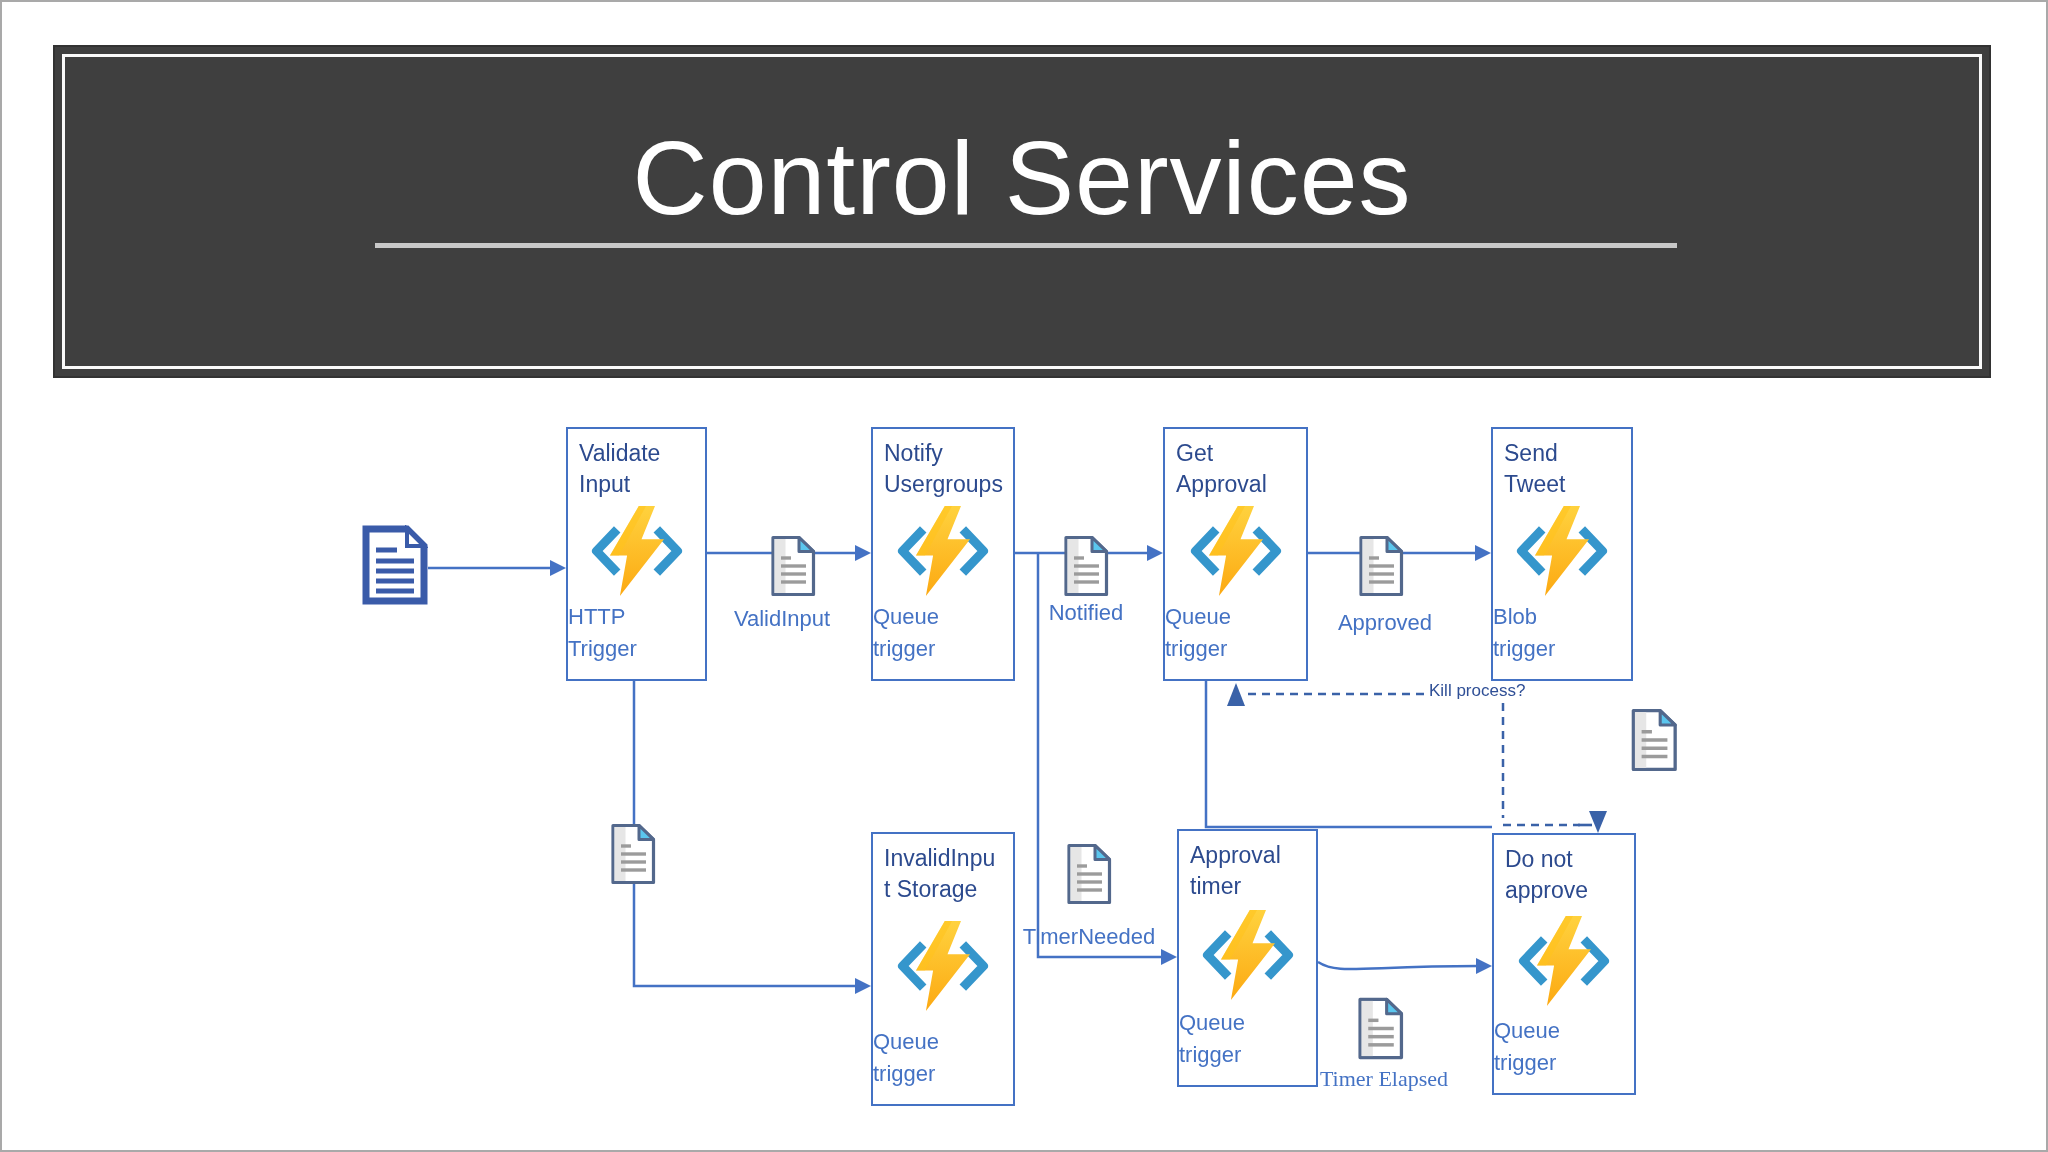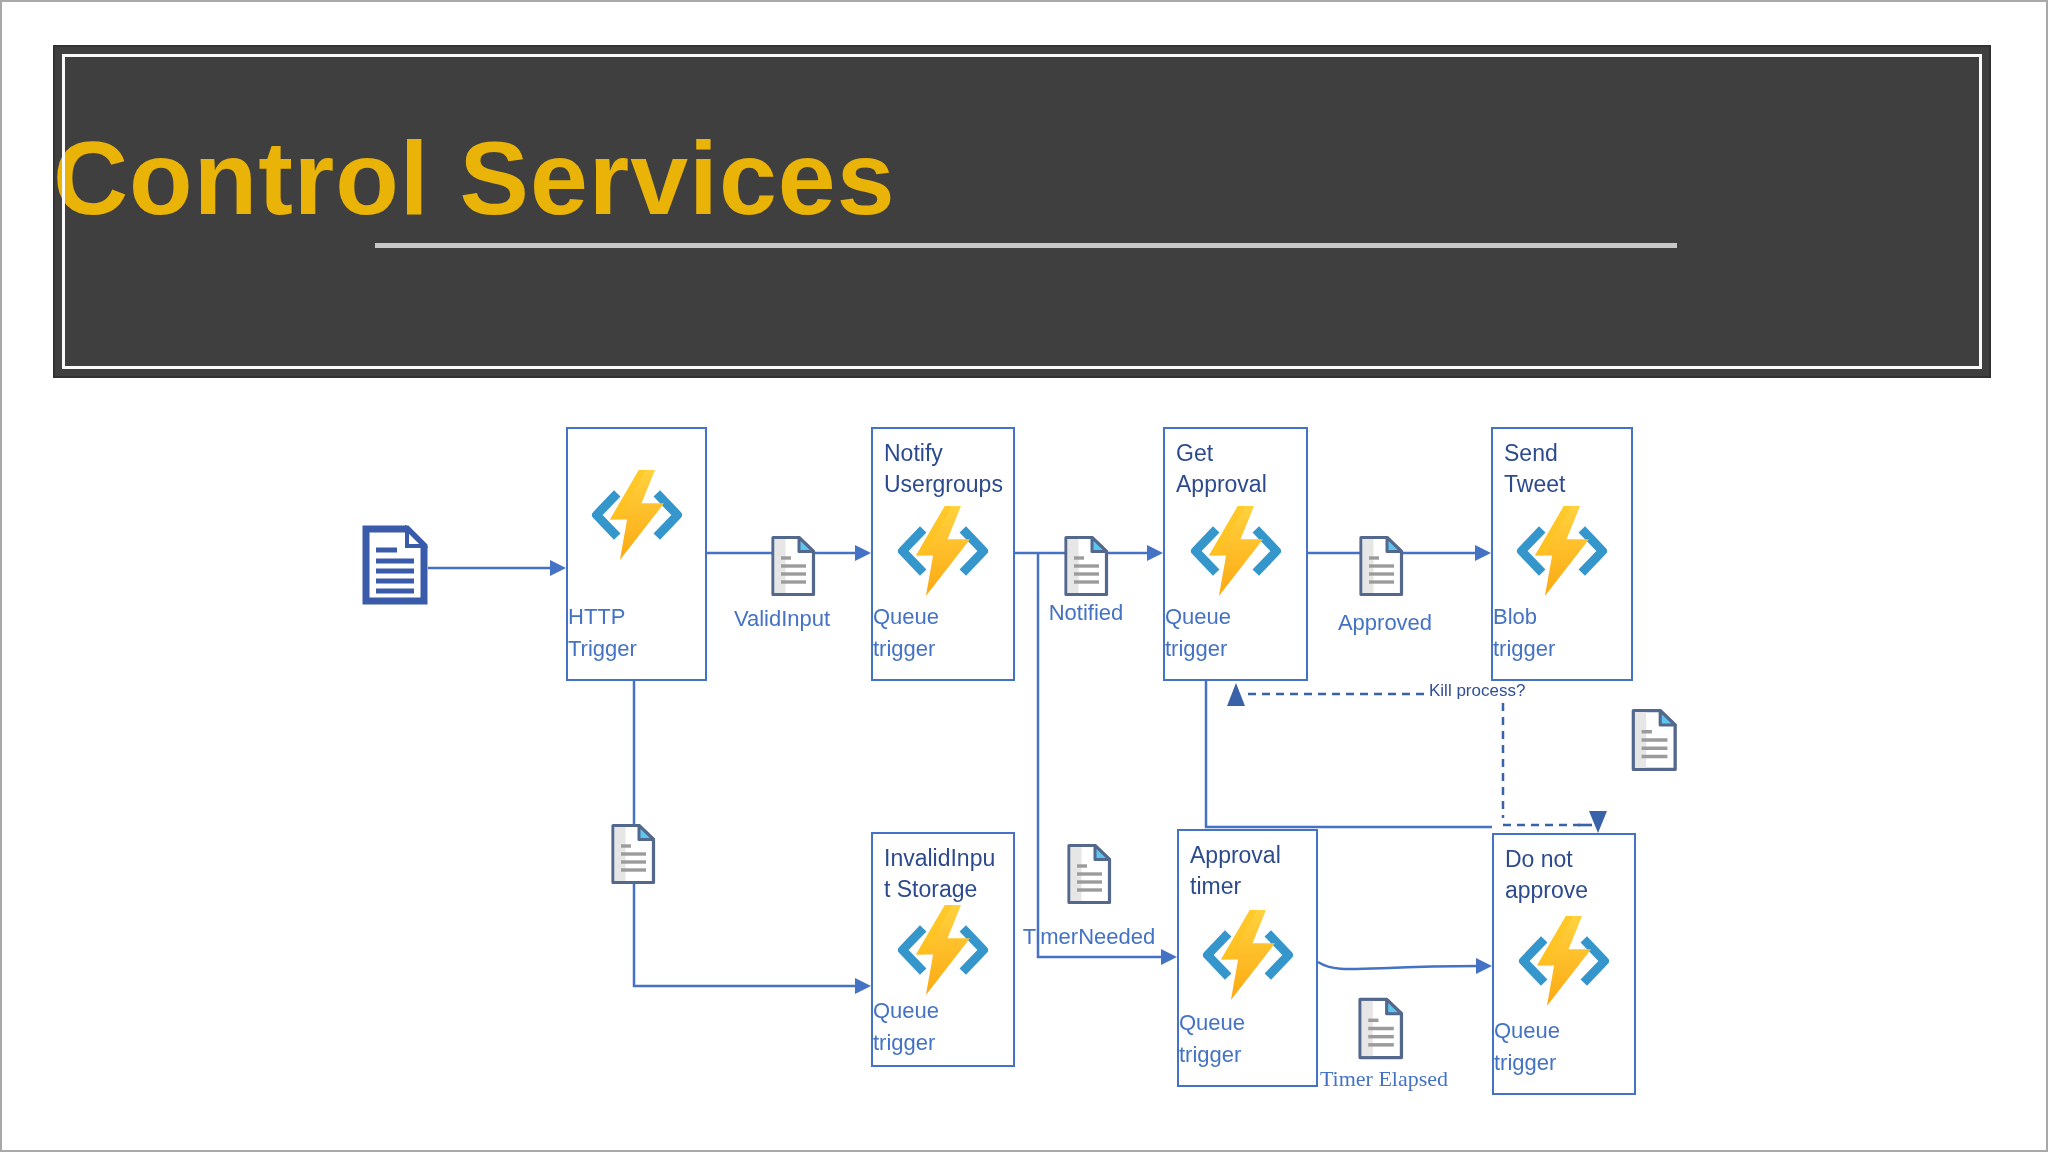--- a/index.html
+++ b/index.html
@@ -10,22 +10,22 @@
   }
   
   .title-banner{
     position:absolute;left:53px;top:45px;width:1938px;height:333px;
     background:#3f3f3f;box-shadow:inset 0 0 0 2px #323232;
   }
   .title-banner::after{
     content:"";position:absolute;inset:9px;border:3px solid #fafafa;pointer-events:none;
   }
   .slide-title{
-    position:absolute;left:0;right:0;top:74px;text-align:left;
-    color:#eab308;font-size:104px;font-weight:700;letter-spacing:1px;
+    position:absolute;left:0;right:0;top:74px;text-align:center;
+    color:#ffffff;font-size:104px;font-weight:400;letter-spacing:1px;
     white-space:pre-line;
   }
   .title-underline{
     position:absolute;left:322px;top:198px;width:1302px;height:5px;background:#c8c8c8;
   }
   
   .connectors{position:absolute;left:0;top:0;z-index:1;}
   
   .fnbox{
     position:absolute;background:#ffffff;border:2px solid #4472c4;
@@ -38,21 +38,21 @@
   .fn-icon{margin:auto;width:104px;height:90px;}
   .fn-icon svg{width:100%;height:100%;display:block;}
   .fn-trigger{
     text-align:left;color:#4472c4;font-size:22px;line-height:1.45;
     margin:0 0 14px 0;white-space:pre-line;
   }
   .n0{left:566px;top:427px;width:141px;height:254px;}
   .n1{left:871px;top:427px;width:144px;height:254px;}
   .n2{left:1163px;top:427px;width:145px;height:254px;}
   .n3{left:1491px;top:427px;width:142px;height:254px;}
-  .n4{left:871px;top:832px;width:144px;height:235px;}
+  .n4{left:871px;top:832px;width:144px;height:274px;}
   .n5{left:1177px;top:829px;width:141px;height:258px;}
   .n6{left:1492px;top:833px;width:144px;height:262px;}
   
   .doc{position:absolute;z-index:3;}
   .doc svg{width:100%;height:100%;display:block;}
   .d-input{left:362px;top:525px;width:66px;height:80px;}
   .d-validinput{left:770px;top:535px;width:46px;height:62px;}
   .d-notified{left:1063px;top:535px;width:46px;height:62px;}
   .d-approved{left:1358px;top:535px;width:46px;height:62px;}
   .d-invalid{left:610px;top:822px;width:46px;height:64px;}
@@ -110,20 +110,22 @@
       <path d="M1503 825 H1580"></path>
     </g>
     <g fill="#3a62a8">
       <polygon points="1236,683 1227,706 1245,706"></polygon>
       <polygon points="1598,833 1589,811 1607,811"></polygon>
       <rect x="1578" y="823.7" width="14" height="2.6"></rect>
     </g>
   </svg>
 
   <div class="fnbox n0">
+    <div class="fn-title">Validate
+Input</div>
     <div class="fn-icon">
   <svg viewBox="0 0 112 100" xmlns="http://www.w3.org/2000/svg">
     <defs>
       <linearGradient id="boltGrad" x1="0" y1="0" x2="0" y2="1">
         <stop offset="0" stop-color="#ffd23e"></stop>
         <stop offset="1" stop-color="#fca912"></stop>
       </linearGradient>
     </defs>
     <path d="M34 26 L11 50 L34 74" fill="none" stroke="#3596cc" stroke-width="10" stroke-linejoin="round"></path>
     <path d="M78 26 L101 50 L78 74" fill="none" stroke="#3596cc" stroke-width="10" stroke-linejoin="round"></path>

